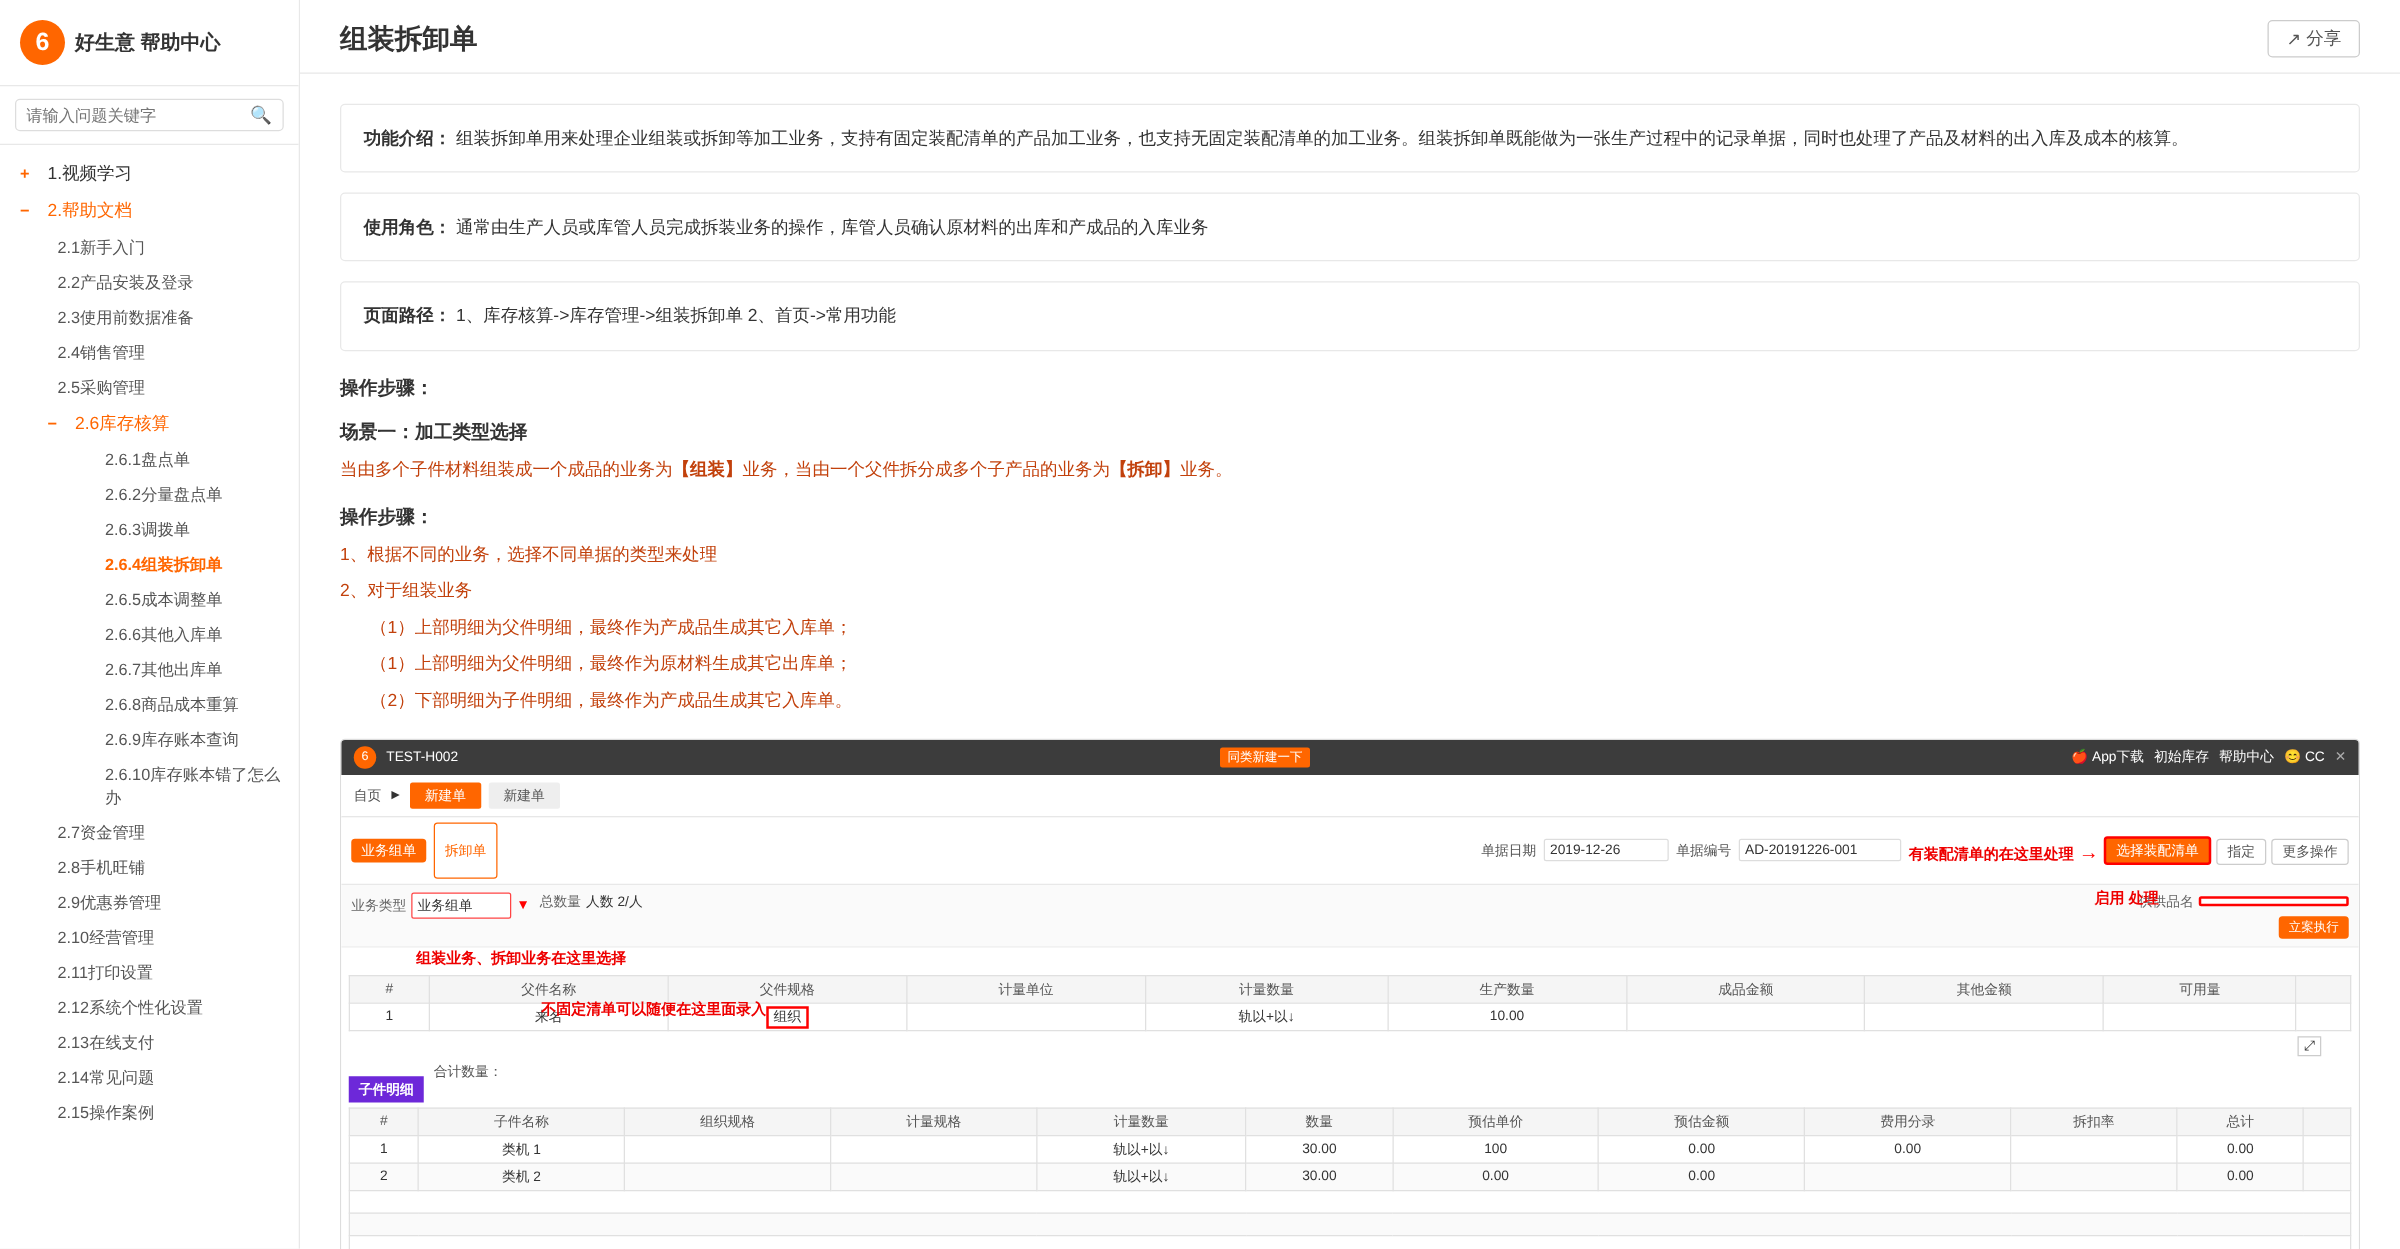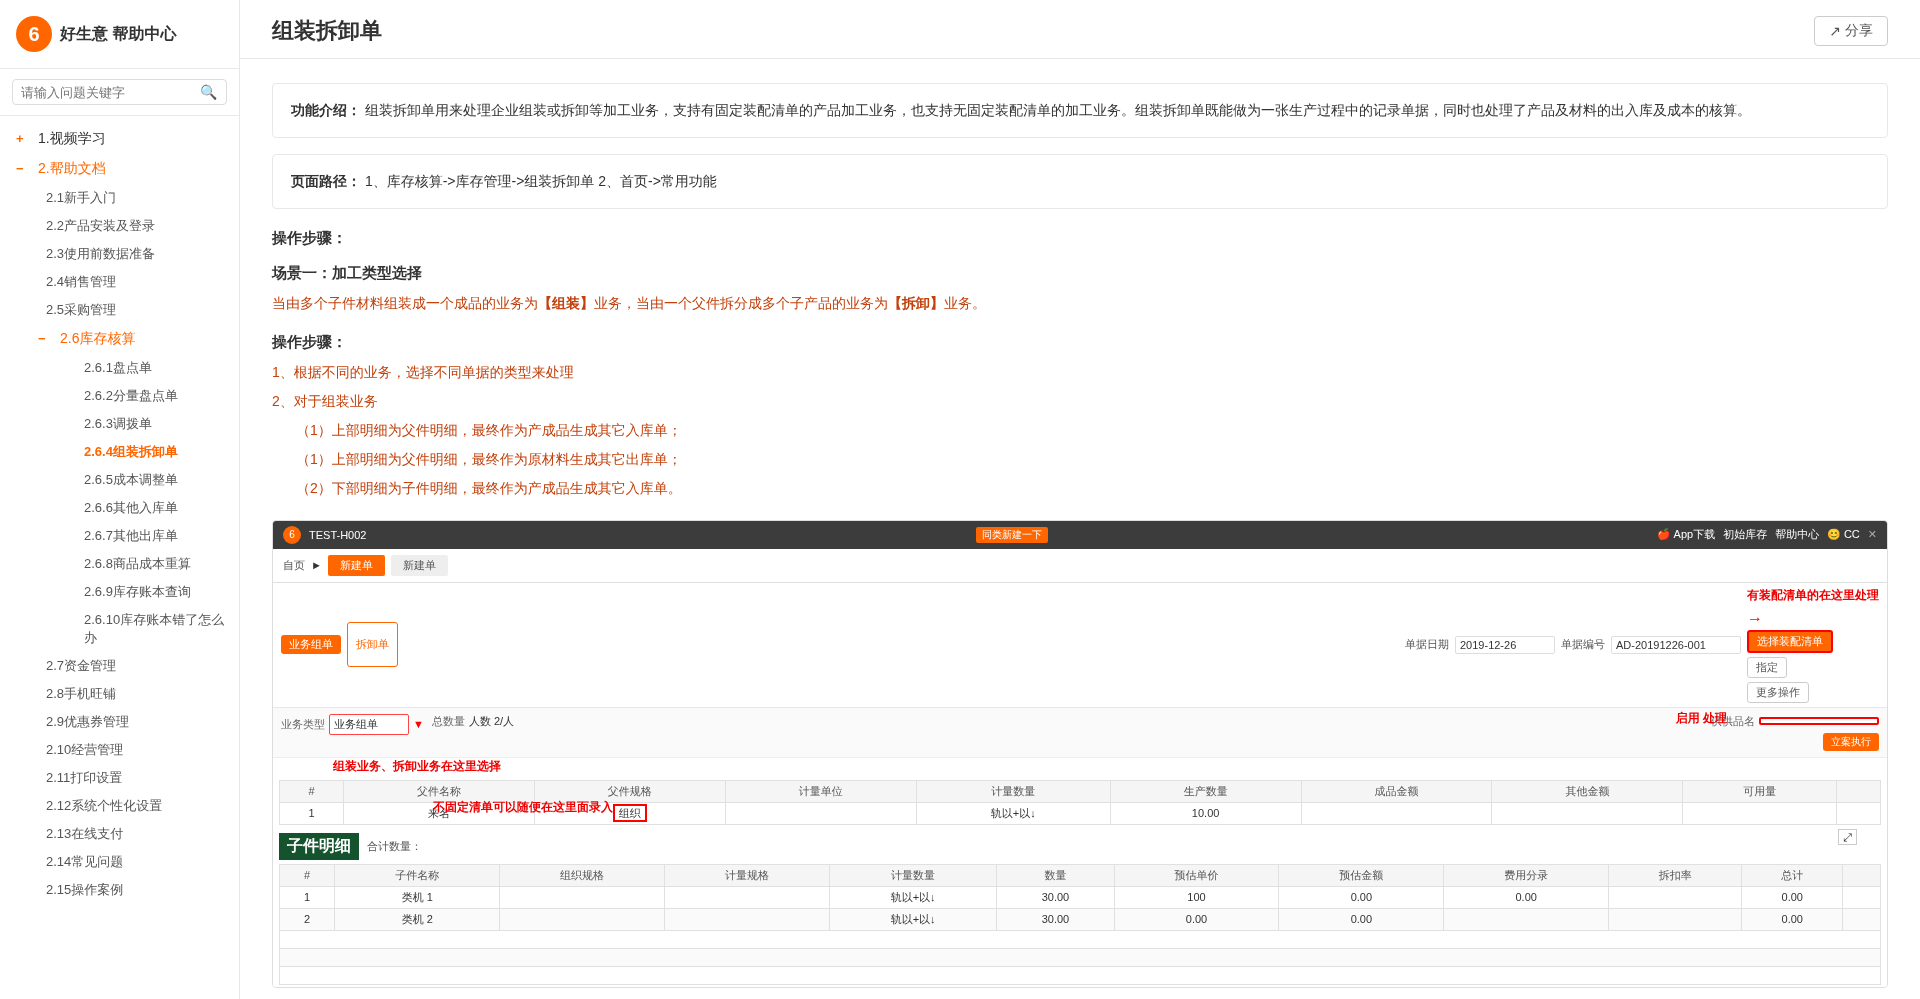--- a/index.html
+++ b/index.html
@@ -289,25 +289,26 @@
     }
 
     
     .annotation {
       color: #e00;
       font-size: 12px;
       font-weight: bold;
     }
 
     .mock-section-header {
-      background: #14532d;
+      background: #6d28d9;
       color: #fff;
       padding: 3px 8px;
-      font-size: 16px;
-      font-weight: bold;
+      font-size: 11px;
+      font-weight: bold;
+      margin-top: 28px;
     }
   </style>
 </head>
 <body>
 
 <div id="sidebar">
   <div id="logo-area">
     <div id="logo-circle">
       <span>6</span>
     </div>
@@ -377,20 +378,24 @@
     </button>
   </div>
 
   <div id="content-area">
 
     <div class="info-block">
       <span class="bold-text">功能介绍：</span>
       <span>组装拆卸单用来处理企业组装或拆卸等加工业务，支持有固定装配清单的产品加工业务，也支持无固定装配清单的加工业务。组装拆卸单既能做为一张生产过程中的记录单据，同时也处理了产品及材料的出入库及成本的核算。</span>
     </div>
 
+    <div class="info-block">
+      <span class="bold-text">使用角色：</span>
+      <span>通常由生产人员或库管人员完成拆装业务的操作，库管人员确认原材料的出库和产成品的入库业务</span>
+    </div>
 
     <div class="info-block">
       <span class="bold-text">页面路径：</span>
       <span>1、库存核算-&gt;库存管理-&gt;组装拆卸单 2、首页-&gt;常用功能</span>
     </div>
 
     <div class="section-title">操作步骤：</div>
 
     <div class="step-title">场景一：加工类型选择</div>
     <div class="step-text">
@@ -431,21 +436,21 @@
 
         <div class="mock-app-toolbar" style="flex-wrap:wrap;height:auto;min-height:30px;padding:4px 8px;gap:6px;">
           <button class="mock-btn">业务组单</button>
           <button class="mock-btn-outline">拆卸单</button>
           <span style="flex:1;"></span>
           <span style="font-size:11px;color:#555;">单据日期</span>
           <span class="mock-input" style="display:inline-block;">2019-12-26</span>
           <span style="font-size:11px;color:#555;">单据编号</span>
           <span class="mock-input" style="width:130px;display:inline-block;">AD-20191226-001</span>
 
-          <div style="position:relative;display:inline-flex;align-items:flex-start;gap:4px;flex-direction:column;">
+          <div style="position:relative;display:inline-flex;align-items:flex-end;gap:4px;">
             <span class="annotation">有装配清单的在这里处理</span>
             <span style="font-size:16px;color:red;">→</span>
             <button class="mock-btn" style="border:2px solid red;">选择装配清单</button>
             <button class="mock-btn-gray">指定</button>
             <button class="mock-btn-gray">更多操作</button>
           </div>
         </div>
 
         <div class="mock-form-row" style="position:relative;align-items:flex-start;padding:6px 8px;">
           <div style="display:flex;align-items:center;gap:4px;">

